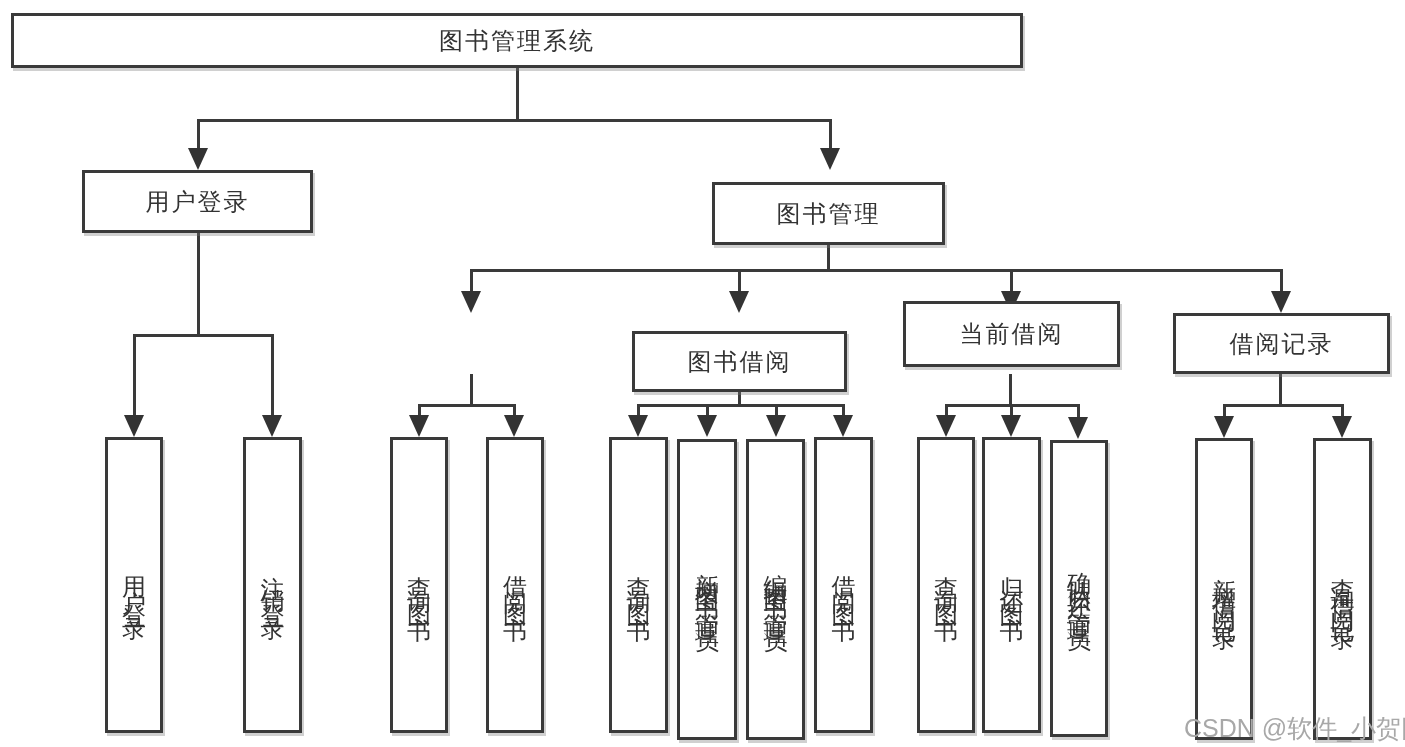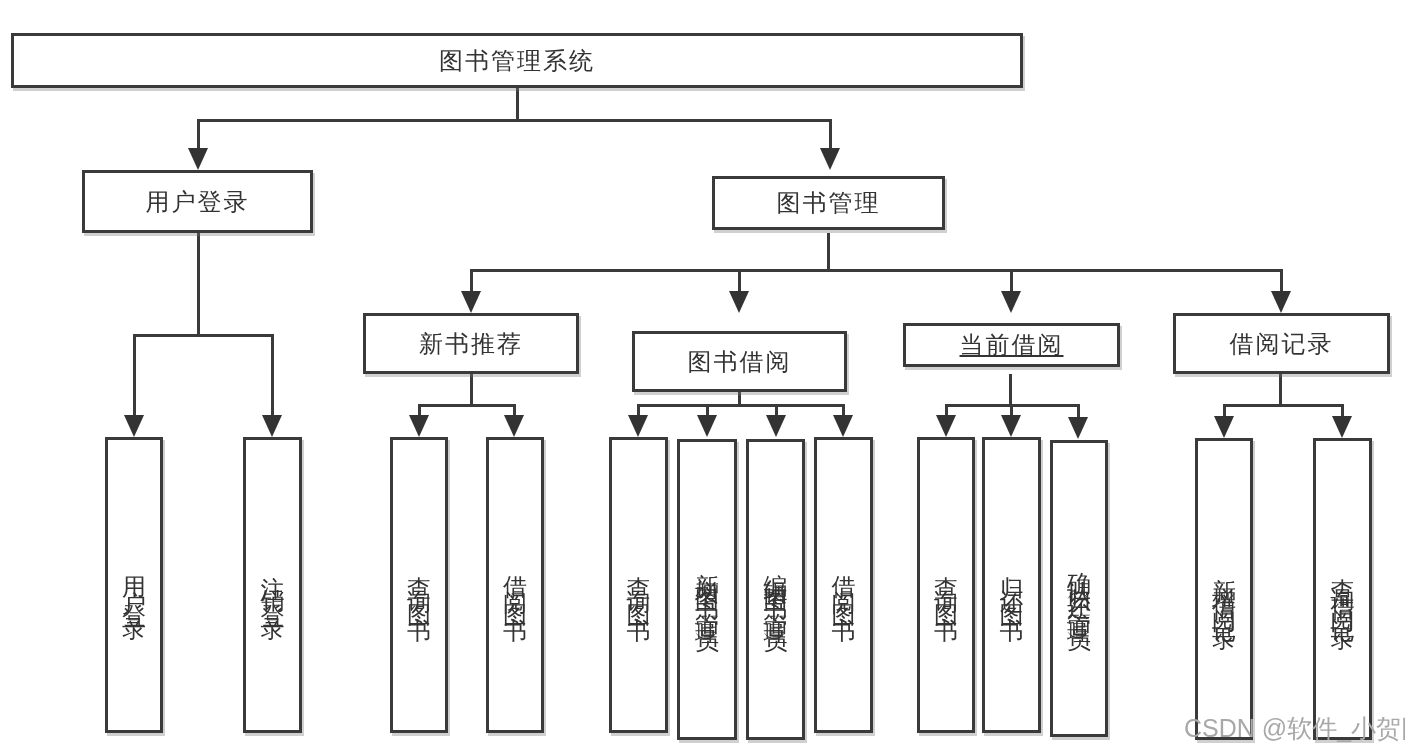--- a/index.html
+++ b/index.html
@@ -109,28 +109,27 @@
   <div class="vline" style="left:1077px; top:404px; height:14px;"></div>
   <div class="arr" style="left:1068px; top:417px;"></div>
 
   <div class="vline" style="left:1279px; top:374px; height:33px;"></div>
   <div class="hline" style="left:1223px; top:404px; width:121px;"></div>
   <div class="vline" style="left:1223px; top:404px; height:14px;"></div>
   <div class="arr" style="left:1214px; top:416px;"></div>
   <div class="vline" style="left:1341px; top:404px; height:14px;"></div>
   <div class="arr" style="left:1332px; top:416px;"></div>
 
-  <div class="box" style="left:11px; top:13px; width:1012px; height:55px;margin-top:20px;">图书管理系统</div>
+  <div class="box" style="left:11px; top:13px; width:1012px; height:55px;">图书管理系统</div>
 
   <div class="box" style="left:82px; top:170px; width:231px; height:63px;">用户登录</div>
-  <div class="box" style="left:712px; top:176px; width:233px; height:54px;">图书管理</div>
+  <div class="box" style="left:712px; top:182px; width:233px; height:63px;">图书管理</div>
 
-  <div class="box" style="left:363px; top:313px; width:216px; height:61px;">新书推荐</div>
   <div class="box" style="left:632px; top:331px; width:215px; height:61px;">图书借阅</div>
-  <div class="box" style="left:903px; top:323px; width:217px; height:44px;text-decoration:underline;">当前借阅</div>
+  <div class="box" style="left:903px; top:301px; width:217px; height:66px;">当前借阅</div>
   <div class="box" style="left:1173px; top:313px; width:217px; height:61px;">借阅记录</div>
 
   <div class="box vbox sp4" style="left:105px; top:437px; width:58px; height:296px;">用户登录</div>
   <div class="box vbox sp4" style="left:243px; top:437px; width:59px; height:296px;">注销登录</div>
 
   <div class="box vbox sp4" style="left:390px; top:437px; width:58px; height:296px;">查询图书</div>
   <div class="box vbox sp4" style="left:486px; top:437px; width:58px; height:296px;">借阅图书</div>
 
   <div class="box vbox sp4" style="left:609px; top:437px; width:59px; height:296px;">查询图书</div>
   <div class="box vbox sp9" style="left:677px; top:439px; width:60px; height:301px;">新增图书（管理员）</div>

